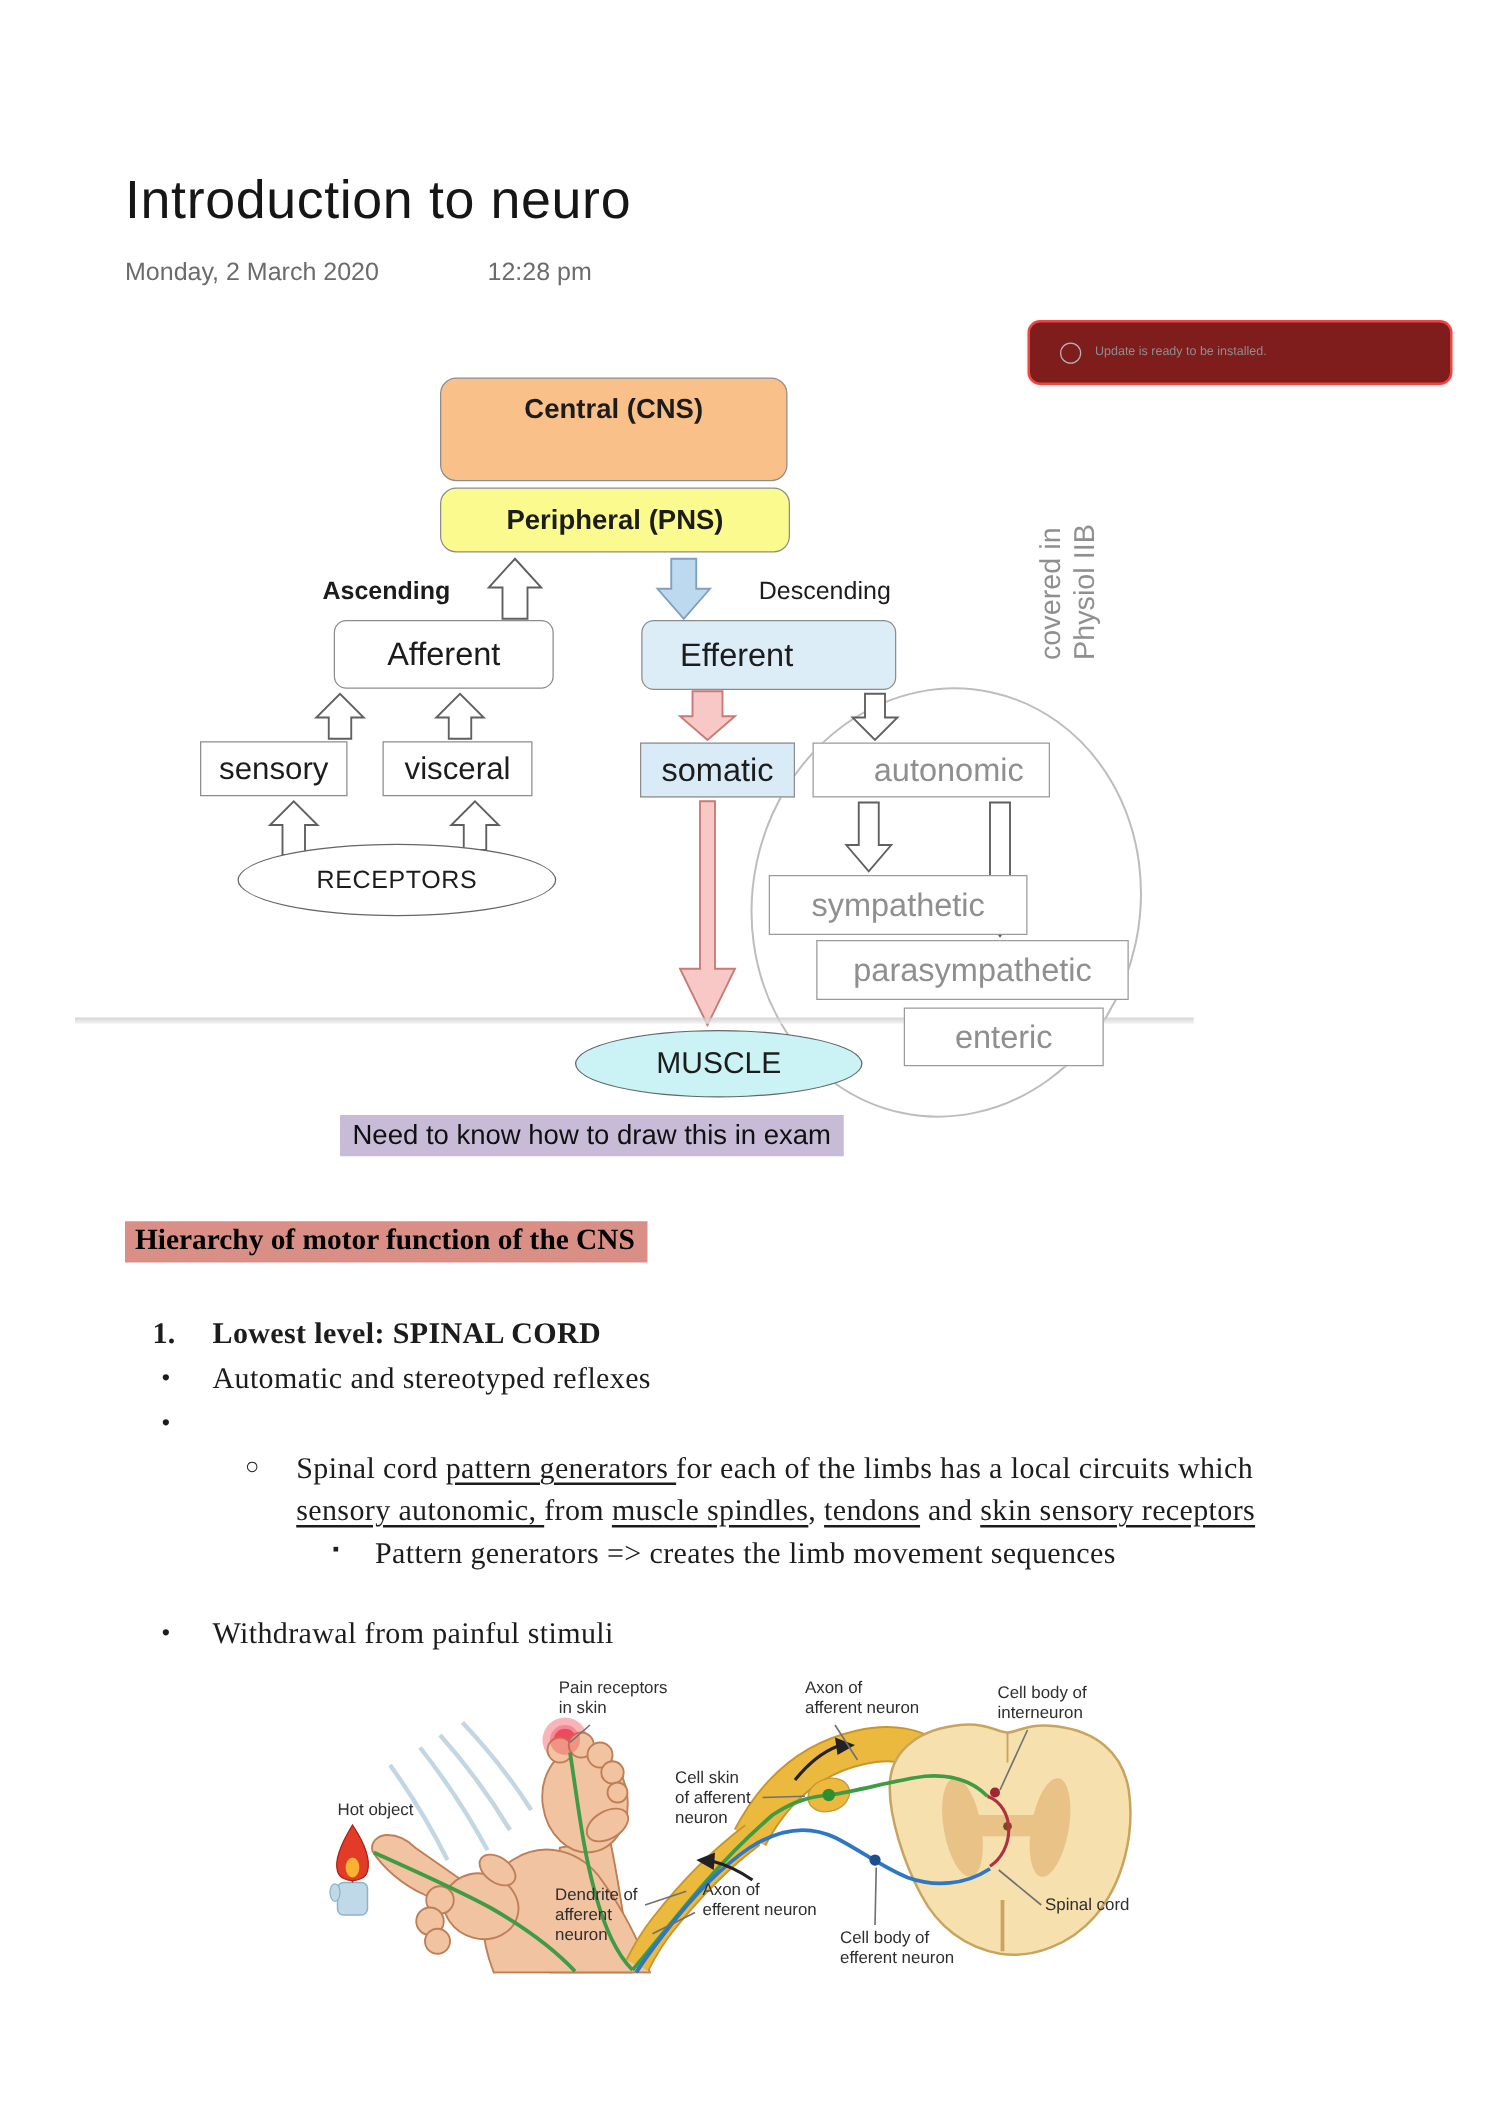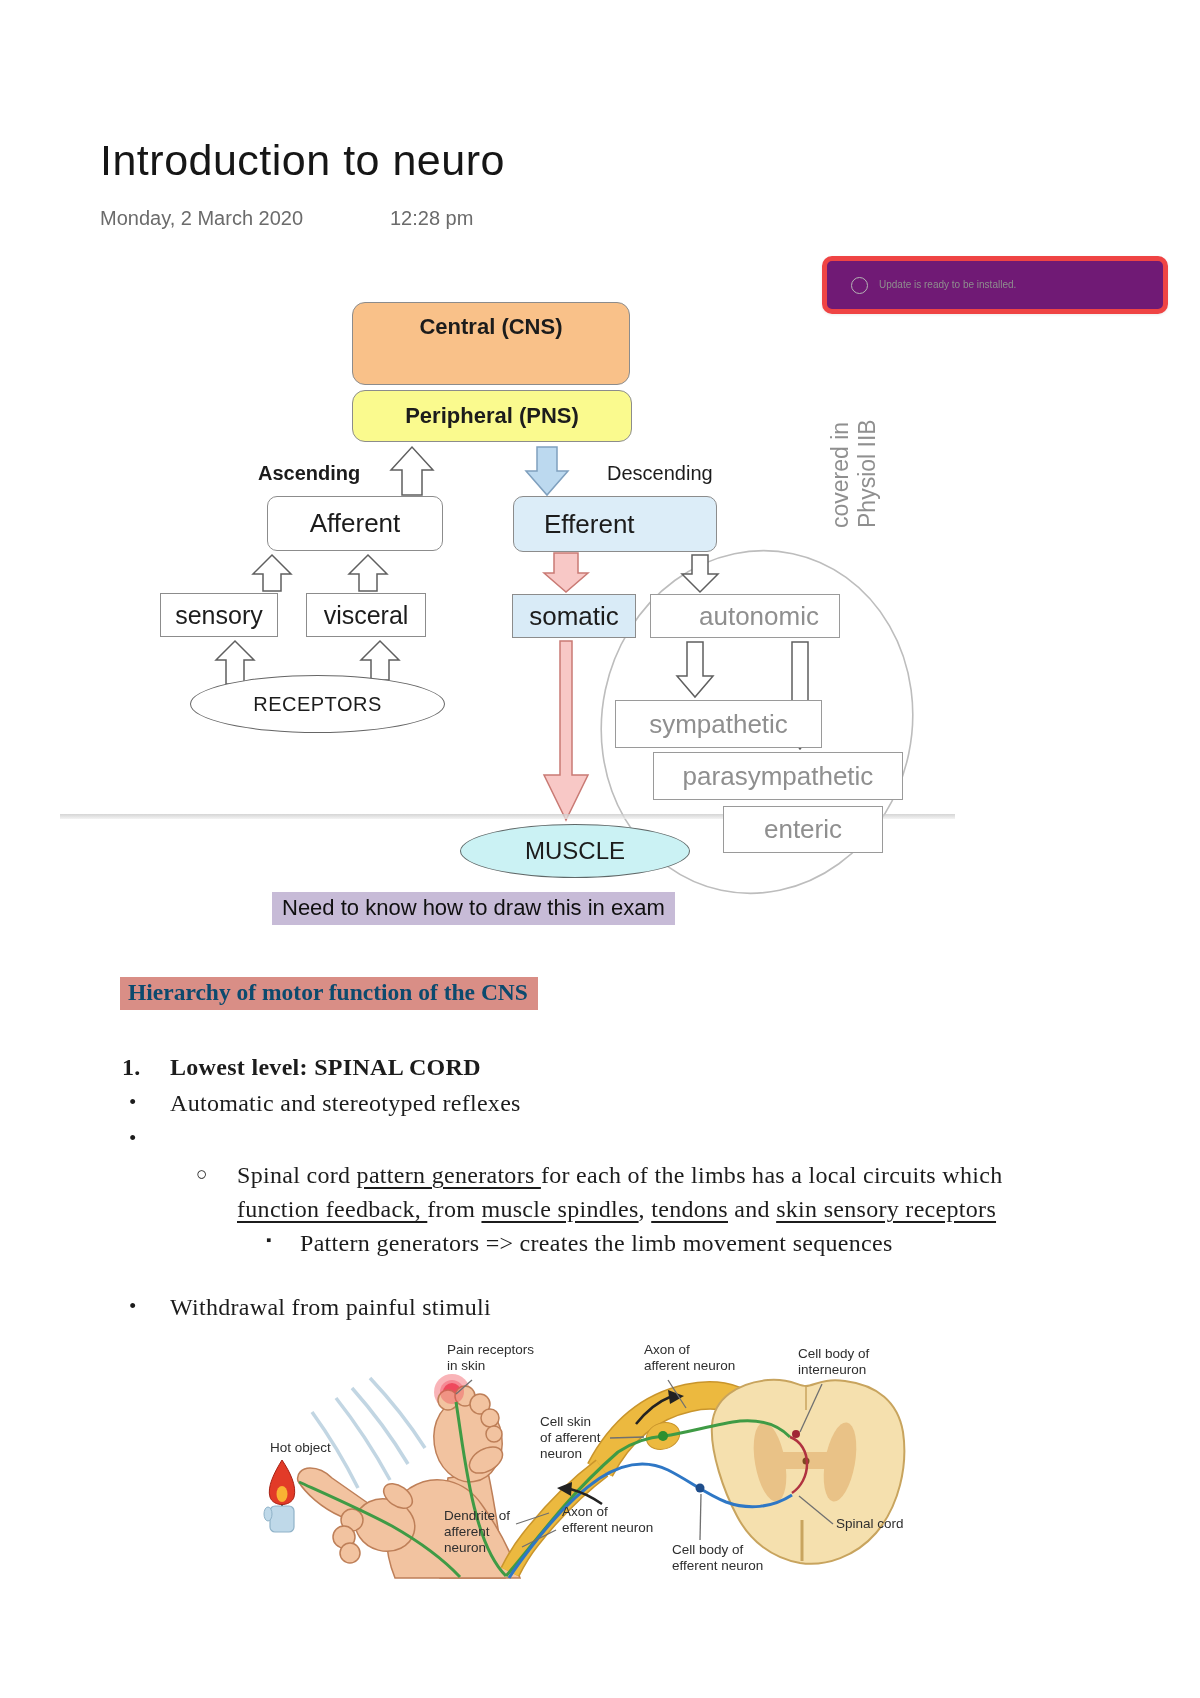--- a/index.html
+++ b/index.html
@@ -13,28 +13,28 @@
         display:flex;align-items:center;justify-content:center;color:#1c1c1c;
         font-family:"Liberation Sans",sans-serif;}
   .rounded{border-radius:13px;}
   .graytxt{color:#8f8f8f;border-color:#9a9a9a;}
   .flowlabel{position:absolute;font-size:20px;color:#1c1c1c;}
   .covered{position:absolute;left:790px;top:435px;width:130px;height:56px;
            transform:rotate(-90deg);font-size:23px;line-height:27px;color:#8f8f8f;white-space:pre-line;}
   .caption{position:absolute;left:272px;top:892px;background:#c7bbd7;padding:3px 10px 4px;
            font-size:22px;color:#101010;}
   .heading{position:absolute;left:100px;top:977px;background:#d98e86;padding:2px 10px 4px 8px;
-           font-family:"Liberation Serif",serif;font-weight:bold;font-size:23.5px;color:#0c4a6e;margin-left:20px;}
+           font-family:"Liberation Serif",serif;font-weight:bold;font-size:23.5px;color:#000000;}
   .nline{position:absolute;font-family:"Liberation Serif",serif;font-size:24px;color:#1c1c1c;
          white-space:nowrap;letter-spacing:.3px;}
   .bold{font-weight:bold;}
   .useg{text-decoration:underline;text-decoration-thickness:2.2px;text-underline-offset:4px;}
   .figlabel{position:absolute;font-size:13.5px;line-height:16px;color:#2e2e2e;white-space:pre-line;}
-  .toast{position:absolute;left:822px;top:256px;width:336px;height:48px;background:#701a75;
-         border:5px solid #ef4444;border-radius:10px;box-shadow:0 1px 3px rgba(0,0,0,.08);}
+  .toast{position:absolute;left:822px;top:256px;width:336px;height:48px;background:#7f1d1d;
+         border:2px solid #ef4444;border-radius:10px;box-shadow:0 1px 3px rgba(0,0,0,.08);}
   .toast-circle{position:absolute;left:24px;top:16px;width:15px;height:15px;border-radius:50%;
                 border:1.5px solid #b5b5b5;}
   .toast-text{position:absolute;left:52px;top:18px;font-size:10px;color:#8e8e8e;filter:blur(.5px);}
   .edgeline{position:absolute;left:60px;top:814px;width:895px;height:5px;opacity:.75;
             background:linear-gradient(to bottom,#c7c7c7,#f0f0f0);}
 </style>
 </head>
 <body>
 
 <div class="page">
@@ -184,21 +184,21 @@
   <div class="nline bold" style="left:122px;top:1054px;">1.</div>
   <div class="nline bold" style="left:170px;top:1054px;">Lowest level: SPINAL CORD</div>
 
   <div class="nline" style="left:129px;top:1090px;font-size:21px;">•</div>
   <div class="nline" style="left:170px;top:1090px;">Automatic and stereotyped reflexes</div>
 
   <div class="nline" style="left:129px;top:1126px;font-size:21px;">•</div>
 
   <div class="nline" style="left:196px;top:1163px;font-size:19px;">○</div>
   <div class="nline" style="left:237px;top:1162px;"><span>Spinal cord </span><span class="useg">pattern generators </span><span>for each of the limbs has a local circuits which</span></div>
-  <div class="nline" style="left:237px;top:1196px;"><span class="useg">function feedback, </span><span>from </span><span class="useg">muscle spindles</span><span>, </span><span class="useg">tendons</span><span> and </span><span class="useg">skin sensory receptors</span></div>
+  <div class="nline" style="left:237px;top:1196px;"><span class="useg">sensory autonomic, </span><span>from </span><span class="useg">muscle spindles</span><span>, </span><span class="useg">tendons</span><span> and </span><span class="useg">skin sensory receptors</span></div>
 
   <div class="nline" style="left:266px;top:1232px;font-size:15px;">▪</div>
   <div class="nline" style="left:300px;top:1230px;">Pattern generators =&gt; creates the limb movement sequences</div>
 
   <div class="nline" style="left:129px;top:1294px;font-size:21px;">•</div>
   <div class="nline" style="left:170px;top:1294px;">Withdrawal from painful stimuli</div>
 
   <div class="figlabel" style="left:447px;top:1342px;">Pain receptors
 in skin</div>
   <div class="figlabel" style="left:644px;top:1342px;">Axon of

